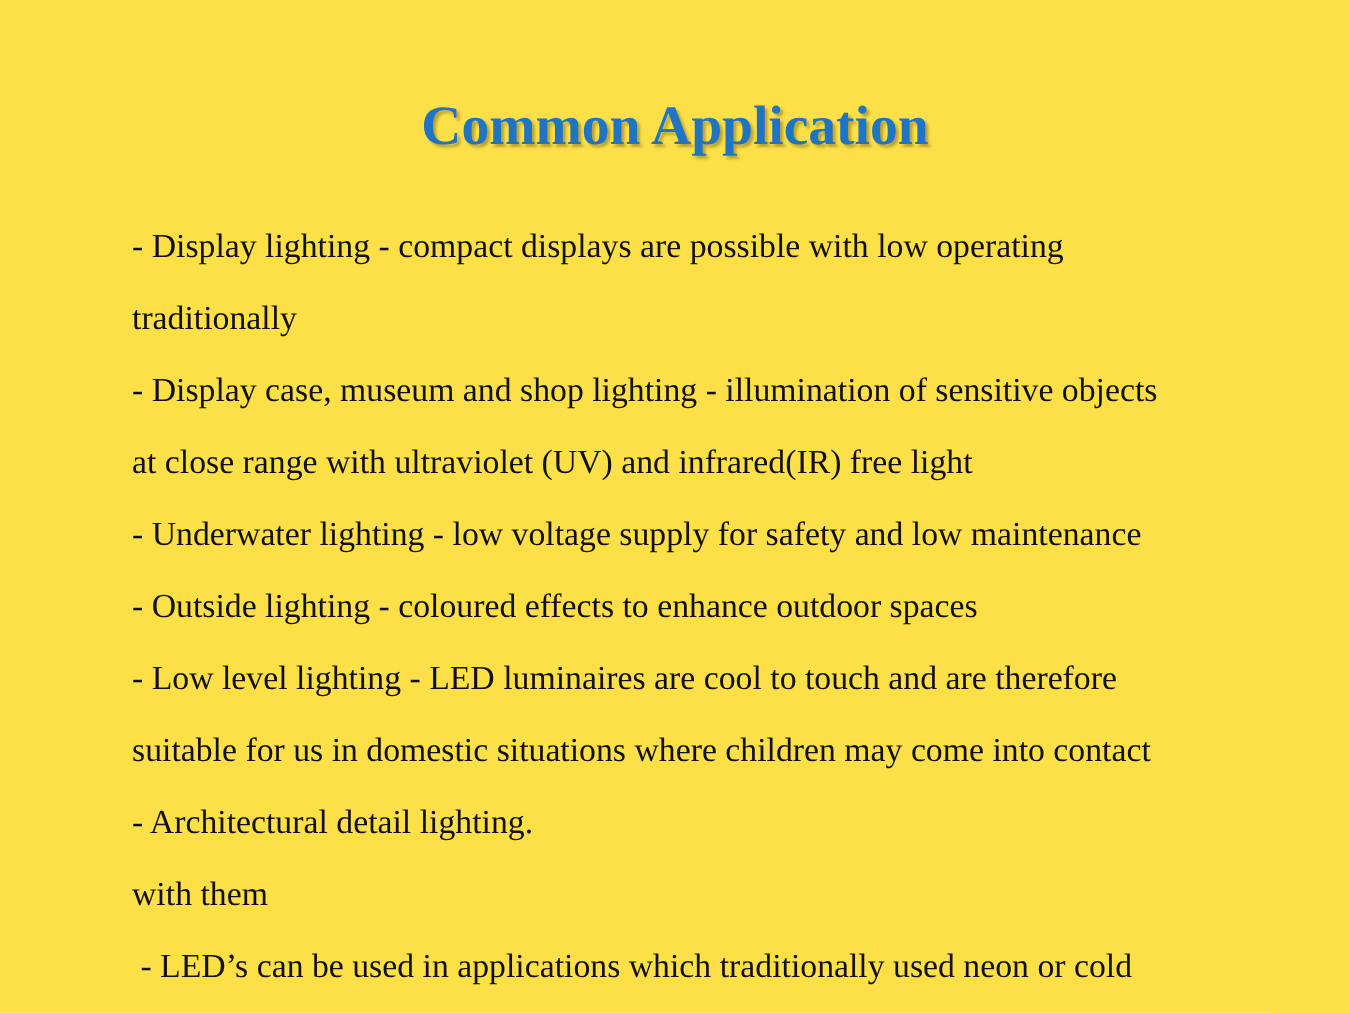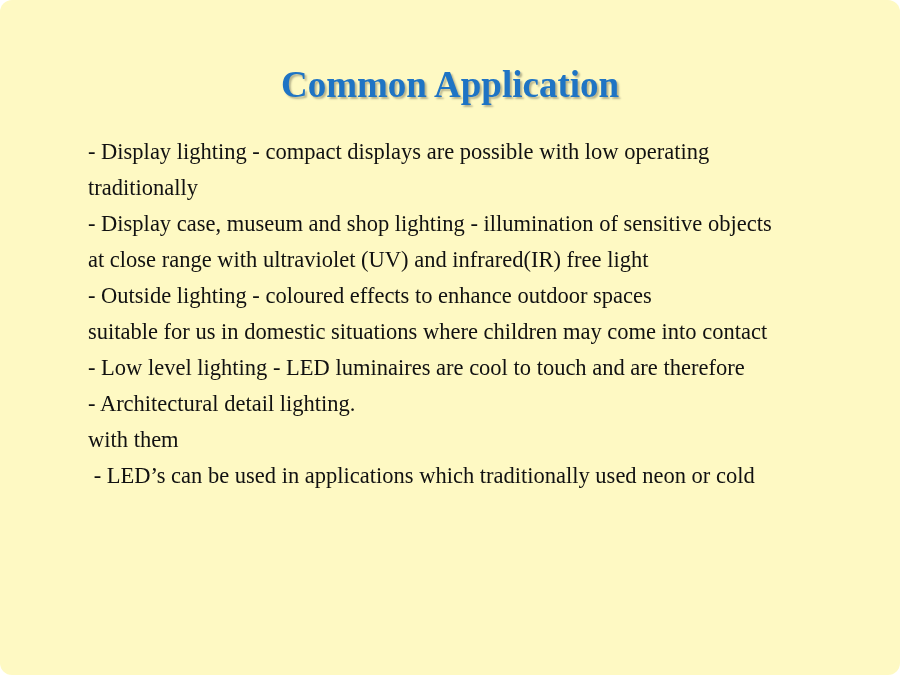--- a/index.html
+++ b/index.html
@@ -11,22 +11,21 @@
       width: 900px;
       height: 675px;
       position: relative;
       overflow: hidden;
       font-family: "Liberation Serif", "DejaVu Serif", serif;
     }
     .slide {
       position: absolute;
       left: 0; top: 0;
       width: 900px; height: 675px;
-      background: #fef9c3;
-      border-radius: 12px;
+      background: #fde047;
     }
     .title {
       position: absolute;
       left: 0;
       top: 62px;
       width: 900px;
       text-align: center;
       font-family: "Liberation Serif", "DejaVu Serif", serif;
       font-weight: bold;
       font-size: 37px;
@@ -41,32 +40,34 @@
       top: 134px;
       width: 780px;
       font-size: 22.5px;
       line-height: 36px;
       color: #111111;
     }
     .line {
       display: block;
       white-space: pre;
       height: 36px;
+      margin-top: 12px;
     }
   </style>
 </head>
 <body>
 
 <div class="slide">
   <h1 class="title">Common Application</h1>
   <div class="body">
     <span class="line">- Display lighting - compact displays are possible with low operating</span>
     <span class="line">traditionally</span>
     <span class="line">- Display case, museum and shop lighting - illumination of sensitive objects</span>
     <span class="line">at close range with ultraviolet (UV) and infrared(IR) free light</span>
+    <span class="line">- Underwater lighting - low voltage supply for safety and low maintenance</span>
     <span class="line">- Outside lighting - coloured effects to enhance outdoor spaces</span>
+    <span class="line">- Low level lighting - LED luminaires are cool to touch and are therefore</span>
     <span class="line">suitable for us in domestic situations where children may come into contact</span>
-    <span class="line">- Low level lighting - LED luminaires are cool to touch and are therefore</span>
     <span class="line">- Architectural detail lighting.</span>
     <span class="line">with them</span>
     <span class="line"> - LED’s can be used in applications which traditionally used neon or cold</span>
   </div>
 </div>
 
 </body></html>

